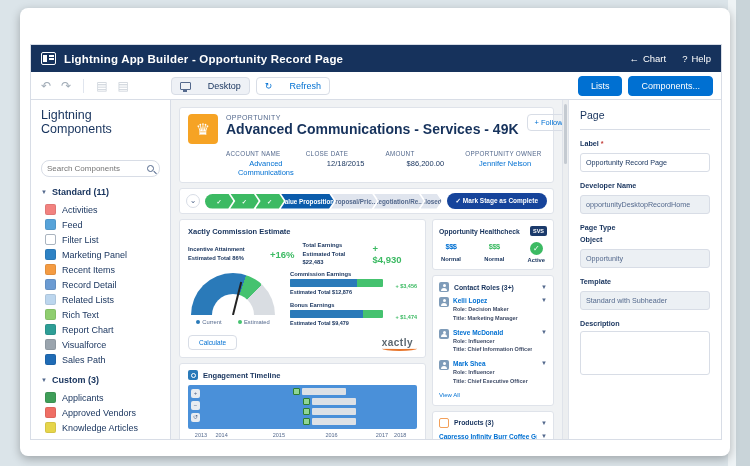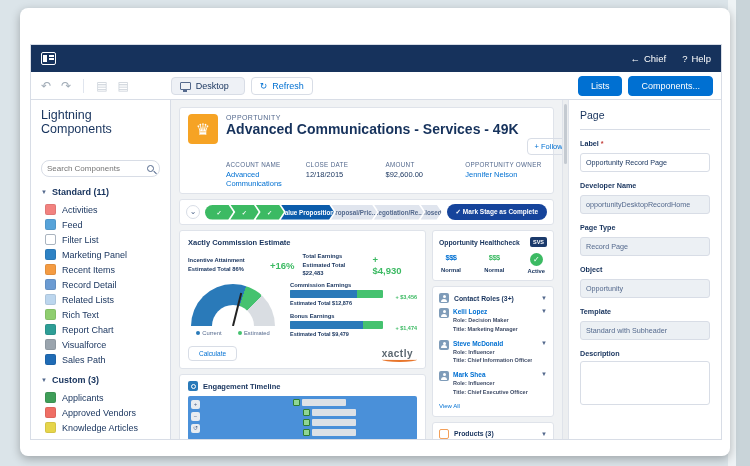--- a/index.html
+++ b/index.html
@@ -17,21 +17,21 @@
   .hdr .logo::before { content:""; position:absolute; left:1px; top:2px; width:4px; height:7px; background:#fff; }
   .hdr .logo::after { content:""; position:absolute; left:7px; top:2px; width:5px; height:2px; background:#fff; box-shadow:0 3px 0 #fff; }
   .hdr .ttl { font-size:11.5px; font-weight:bold; letter-spacing:.2px; }
   .hdr .sp { flex:1; }
   .hdr .hbtn { font-size:9.5px; color:#fff; margin-left:16px; display:flex; align-items:center; gap:4px; cursor:pointer; }
 
   
   .tools { height:28px; background:#fff; border-bottom:1px solid #d8dde6; display:flex; align-items:center; padding:0 8px; gap:6px; flex:0 0 auto; }
   .tico { color:#9faab5; font-size:12px; line-height:1; padding:0 2px; }
   .tdiv { width:1px; height:14px; background:#e0e5ee; margin:0 4px; }
-  .btn { border:1px solid #d8dde6; border-radius:4px; background:#fff; font-size:9px; color:#16325c; padding:3px 8px; display:flex; align-items:center; gap:5px; cursor:pointer; }
+  .btn { border:1px solid #d8dde6; border-radius:4px; background:#fff; font-size:9px; color:#16325c; padding:3px 8px; display:flex; align-items:center; gap:17px; cursor:pointer; }
   .btn.grayish { background:#eef1f6; }
   .monitor { width:11px; height:8px; border:1.5px solid #54698d; border-radius:1px; position:relative; }
   .monitor::after { content:""; position:absolute; left:2px; bottom:-3px; width:4px; height:2px; background:#54698d; }
   .blue-txt { color:#0070d2; }
   .btn-primary { background:#0070d2; border:1px solid #0070d2; color:#fff; font-size:9px; border-radius:4px; padding:4px 12px; cursor:pointer; }
   .caret { font-size:7px; color:#54698d; }
 
   
   .body-row { flex:1; display:flex; min-height:0; }
 
@@ -51,25 +51,25 @@
   .canvas { flex:1; background:#f0f2f4; padding:7px 8px; overflow:hidden; min-width:0; }
   .card { background:#fff; border:1px solid #dfe3ea; border-radius:3px; }
 
   
   .hl { padding:6px 8px 5px; margin-bottom:5px; }
   .hl-top { display:flex; align-items:flex-start; gap:8px; }
   .opp-tile { width:30px; height:30px; background:#f6a324; border-radius:4px; color:#fff; font-size:16px; display:flex; align-items:center; justify-content:center; flex:0 0 auto; }
   .ent { font-size:7px; color:#54698d; letter-spacing:.4px; }
   .rec-title { font-size:14px; color:#16325c; font-weight:bold; white-space:nowrap; }
   .hl-actions { margin-left:auto; display:flex; gap:6px; align-items:center; }
-  .follow { border:1px solid #d8dde6; border-radius:4px; color:#0070d2; font-size:7.5px; padding:3px 7px; cursor:pointer; white-space:nowrap;margin-top:24px; }
+  .follow { border:1px solid #d8dde6; border-radius:4px; color:#0070d2; font-size:7.5px; padding:3px 7px; cursor:pointer; white-space:nowrap; }
   .hl-fields { display:flex; margin-top:6px; padding-left:38px; }
   .fld { width:25%; }
   .fld .lab { font-size:6.3px; color:#54698d; letter-spacing:.3px; margin-bottom:2px; }
-  .fld .val { font-size:7.5px; color:#16325c; }
+  .fld .val { font-size:7.5px; color:#16325c;text-align:center; }
   .fld .val.link { color:#0070d2; cursor:pointer; }
 
   
   .path-card { display:flex; align-items:center; gap:5px; padding:4px 6px; margin-bottom:5px; }
   .path-toggle { width:14px; height:14px; border:1px solid #d8dde6; border-radius:50%; color:#54698d; font-size:8px; line-height:12px; text-align:center; flex:0 0 auto; cursor:pointer; }
   .stages { display:flex; flex:1; height:15px; }
   .stage { flex:1; display:flex; align-items:center; justify-content:center; font-size:6.3px; font-weight:bold; color:#fff; clip-path:polygon(0 0, calc(100% - 5px) 0, 100% 50%, calc(100% - 5px) 100%, 0 100%, 5px 50%); margin-left:-3px; cursor:pointer; white-space:nowrap; }
   .stage:first-child { border-radius:8px 0 0 8px; clip-path:polygon(0 0, calc(100% - 5px) 0, 100% 50%, calc(100% - 5px) 100%, 0 100%); margin-left:0; }
   .st-done { background:#3cba63; }
   .st-cur { background:#0b5cab; }
@@ -165,24 +165,25 @@
 <body>
 
 <div class="edge-strip"></div>
 <div class="edge-strip2"></div>
 
 <div class="frame">
 <div class="app">
 
   <div class="hdr">
     <span class="logo"></span>
+    <span class="ttl">Lightning App Builder - Opportunity Record Page</span>
     <span class="sp"></span>
     <span class="hbtn">
           <span>←</span>
-          <span>Chief</span>
+          <span>Chart</span>
         </span>
     <span class="hbtn">
           <span>?</span>
           <span>Help</span>
         </span>
   </div>
 
   <div class="tools">
     <span class="tico">↶</span>
     <span class="tico">↷</span>
@@ -305,21 +306,21 @@
           <span class="fld">
                 <div class="lab">ACCOUNT NAME</div>
                 <div class="val link">Advanced Communications</div>
               </span>
           <span class="fld">
                 <div class="lab">CLOSE DATE</div>
                 <div class="val">12/18/2015</div>
               </span>
           <span class="fld">
                 <div class="lab">AMOUNT</div>
-                <div class="val">$92,600.00</div>
+                <div class="val">$86,200.00</div>
               </span>
           <span class="fld">
                 <div class="lab">OPPORTUNITY OWNER</div>
                 <div class="val link">Jennifer Nelson</div>
               </span>
         </div>
       </div>
 
       <div class="card path-card">
         <span class="path-toggle">⌄</span>
@@ -521,21 +522,20 @@
     <div class="props">
       <div class="p-title">Page</div>
 
       <div class="p-lab"><span>Label</span><span class="req">*</span></div>
       <input class="p-input" value="Opportunity Record Page" style="">
 
       <div class="p-lab">Developer Name</div>
       <input class="p-input ro" readonly="" value="opportunityDesktopRecordHome" style="">
 
       <div class="p-lab">Page Type</div>
-      <input class="p-input ro" readonly="" value="Record Page" style="">
 
       <div class="p-lab">Object</div>
       <input class="p-input ro" readonly="" value="Opportunity" style="">
 
       <div class="p-lab">Template</div>
       <input class="p-input ro" readonly="" value="Standard with Subheader" style="">
 
       <div class="p-lab">Description</div>
       <textarea class="p-input p-area" style=""></textarea>
     </div>

